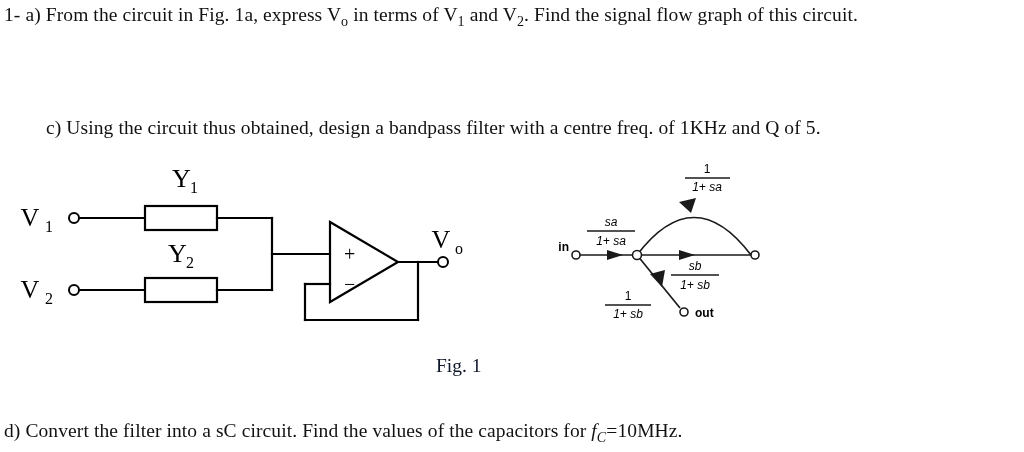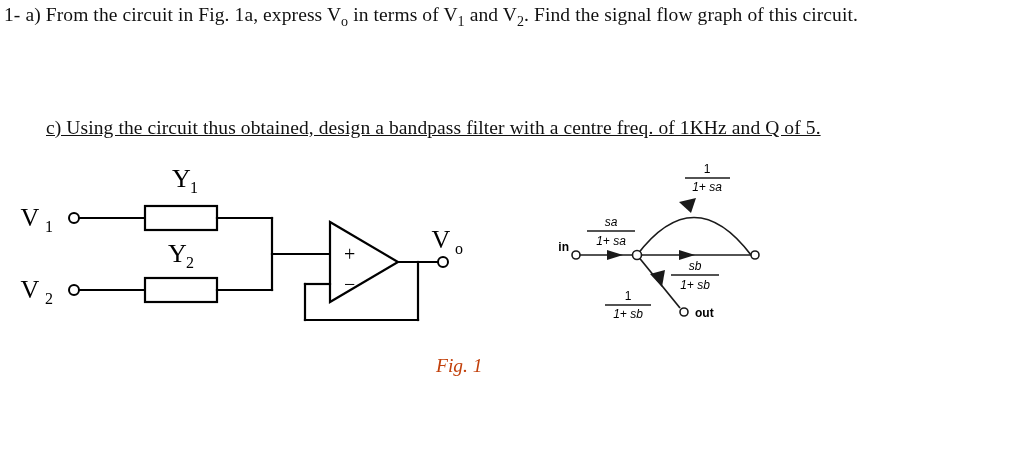--- a/index.html
+++ b/index.html
@@ -23,34 +23,33 @@
   
   .qtext {
     position: absolute;
     font-size: 19.5px;
     line-height: 25px;
     color: #111;
     letter-spacing: 0.1px;
   }
   #q-a  { left: 4px;  top: 2px;   width: 950px; }
   #q-b  { left: 46px; top: 72px;  width: 900px; }
-  #q-c  { left: 46px; top: 115px; width: 905px; text-decoration: underline; }
+  #q-c  { left: 46px; top: 115px; width: 905px; }
   #q-d  { left: 4px;  top: 418px; width: 960px; }
 
   .sub { font-size: 0.72em; vertical-align: sub; }
   .ital { font-style: italic; }
 
   
   #fig-caption {
     position: absolute;
     left: 436px;
     top: 355px;
     font-size: 19.5px;
-    color: #c2410c;
-    font-style: italic;
+    color: #0f172a;
   }
 
   
   #circuit-figure {
     position: absolute;
     left: 0px;
     top: 160px;
     width: 520px;
     height: 180px;
   }
@@ -187,14 +186,17 @@
       <g>
         <text class="lbl-sans" x="73" y="140" font-size="12" text-anchor="middle">1</text>
         <line x1="50" y1="145" x2="96" y2="145" stroke="#1a1a1a" stroke-width="1.3"></line>
         <text class="lbl-sans" x="73" y="158" font-size="12" text-anchor="middle" font-style="italic">1+ sb</text>
       </g>
     </svg>
   </div>
 
   <div id="fig-caption">Fig. 1</div>
 
+  <div class="qtext" id="q-d">
+    <span>d) Convert the filter into a sC circuit. Find the values of the capacitors for </span><span class="ital">f</span><span class="sub ital">C</span><span>=10MHz.</span>
+  </div>
 
 </div>
 
 </body></html>

